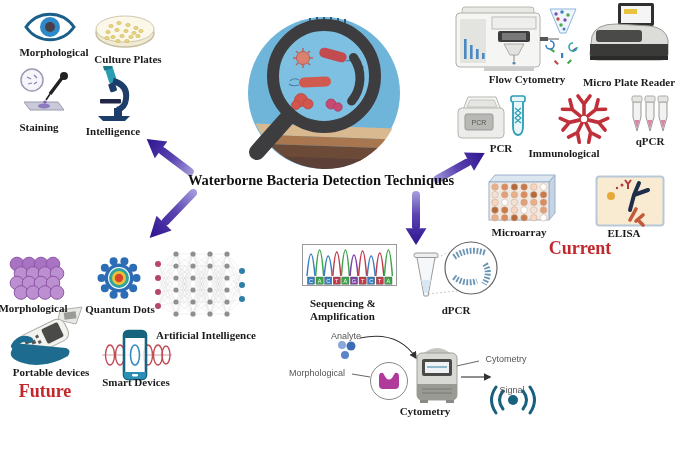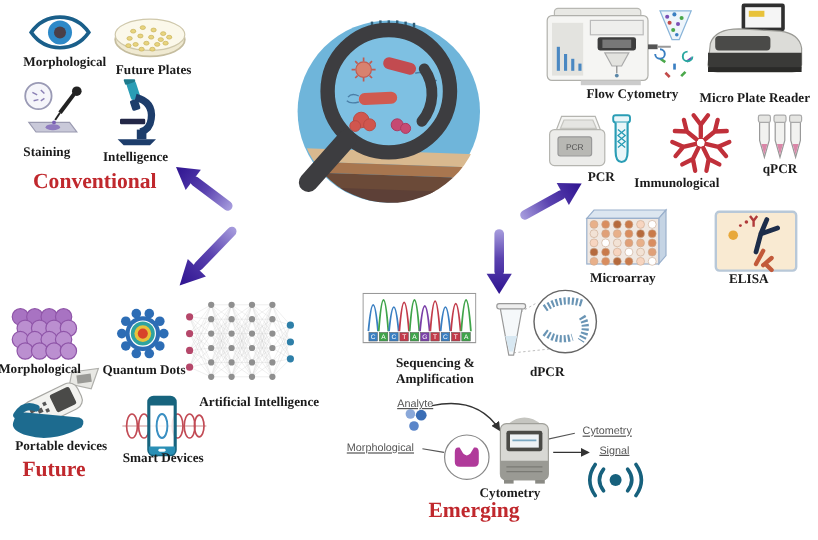--- a/index.html
+++ b/index.html
@@ -2,25 +2,25 @@
 <html><head>
 <meta charset="utf-8">
 <style>
   html,body{margin:0;padding:0;background:#fff;}
   #canvas{position:relative;width:682px;height:450px;background:#fff;overflow:hidden;
           font-family:"Liberation Serif",serif;}
   .ic{position:absolute;z-index:2;}
   .lbl{position:absolute;z-index:3;transform:translateX(-50%);
        font:600 11px "Liberation Serif",serif;color:#1b1b1b;white-space:nowrap;}
   .lbl-left{position:absolute;z-index:3;font:600 11px "Liberation Serif",serif;
-       color:#1b1b1b;white-space:nowrap;line-height:13px;margin-left:20px;}
+       color:#1b1b1b;white-space:nowrap;line-height:13px;}
   .cat{position:absolute;z-index:3;transform:translateX(-50%);
        font:700 18px "Liberation Serif",serif;color:#c0282d;white-space:nowrap;}
   .tiny{position:absolute;z-index:3;transform:translateX(-50%);
-       font:9px "Liberation Sans",sans-serif;color:#555;white-space:nowrap;text-decoration:underline;}
+       font:9px "Liberation Sans",sans-serif;color:#555;white-space:nowrap;}
   .title{position:absolute;z-index:3;transform:translateX(-50%);
        font:600 14.5px "Liberation Serif",serif;color:#111;white-space:nowrap;}
   #overlay{position:absolute;left:0;top:0;z-index:1;pointer-events:none;}
 </style>
 </head>
 <body>
 
 <div id="canvas">
 
   <svg id="overlay" width="682" height="450" viewBox="0 0 682 450">
@@ -90,20 +90,21 @@
       <circle cx="58" cy="92" r="6.5" fill="#d0564e" stroke="#b84a44" stroke-width="0.8"></circle>
       <circle cx="65" cy="96" r="5" fill="#d0564e" stroke="#b84a44" stroke-width="0.8"></circle>
       <circle cx="53" cy="97" r="4.5" fill="#d0564e" stroke="#b84a44" stroke-width="0.8"></circle>
       <circle cx="88" cy="96" r="5" fill="#c64a72" stroke="#a83a60" stroke-width="0.8"></circle>
       <circle cx="95" cy="99" r="4.2" fill="#c64a72" stroke="#a83a60" stroke-width="0.8"></circle>
     </g>
     <path d="M110.5,49.4 A36,36 0 0 1 108.6,93.1" stroke="#3d3d40" stroke-width="9" fill="none" stroke-linecap="round"></path>
     <circle cx="81" cy="68" r="51" fill="none" stroke="#3d3d40" stroke-width="12"></circle>
     <line x1="46" y1="108" x2="14" y2="144" stroke="#3d3d40" stroke-width="16" stroke-linecap="round"></line>
   </svg>
+  <div class="title" style="left:321px;top:172px">Waterborne Bacteria Detection Techniques</div>
 
   <svg class="ic" style="left:23px;top:7px" width="54" height="40" viewBox="0 0 54 40">
     <path d="M3,20 C15,3 39,3 51,20 C39,37 15,37 3,20 Z" fill="#fff" stroke="#1a5f8a" stroke-width="3"></path>
     <circle cx="27" cy="20" r="10" fill="#2d89c8"></circle>
       <circle cx="27" cy="20" r="5" fill="#4a3f48"></circle>
   </svg>
   <div class="lbl" style="left:54px;top:46px">Morphological</div>
 
   <svg class="ic" style="left:93px;top:10px" width="64" height="42" viewBox="0 0 64 42">
     <ellipse cx="32" cy="23" rx="29" ry="14" fill="#f0ead2" stroke="#c5bd9f" stroke-width="1.5"></ellipse>
@@ -120,21 +121,21 @@
         <ellipse cx="48" cy="21" rx="2.2" ry="1.6" fill="#e8d47e" stroke="#c9b35a" stroke-width="0.6"></ellipse>
         <ellipse cx="20" cy="27" rx="2.2" ry="1.6" fill="#e8d47e" stroke="#c9b35a" stroke-width="0.6"></ellipse>
         <ellipse cx="29" cy="26" rx="2.2" ry="1.6" fill="#e8d47e" stroke="#c9b35a" stroke-width="0.6"></ellipse>
         <ellipse cx="38" cy="27" rx="2.2" ry="1.6" fill="#e8d47e" stroke="#c9b35a" stroke-width="0.6"></ellipse>
         <ellipse cx="45" cy="26" rx="2.2" ry="1.6" fill="#e8d47e" stroke="#c9b35a" stroke-width="0.6"></ellipse>
         <ellipse cx="25" cy="31" rx="2.2" ry="1.6" fill="#e8d47e" stroke="#c9b35a" stroke-width="0.6"></ellipse>
         <ellipse cx="34" cy="31" rx="2.2" ry="1.6" fill="#e8d47e" stroke="#c9b35a" stroke-width="0.6"></ellipse>
         <ellipse cx="14" cy="28" rx="2.2" ry="1.6" fill="#e8d47e" stroke="#c9b35a" stroke-width="0.6"></ellipse>
       </g>
   </svg>
-  <div class="lbl" style="left:128px;top:53px">Future Plates</div>
+  <div class="lbl" style="left:128px;top:53px">Culture Plates</div>
 
   <svg class="ic" style="left:17px;top:66px" width="62" height="52" viewBox="0 0 62 52">
     <circle cx="15" cy="14" r="11" fill="#f5f5fa" stroke="#9a9ab5" stroke-width="1.5"></circle>
     <g stroke="#8a7fb5" stroke-width="1.2">
         <line x1="10" y1="11" x2="14" y2="13"></line>
         <line x1="17" y1="9" x2="20" y2="12"></line>
         <line x1="11" y1="18" x2="15" y2="17"></line>
         <line x1="17" y1="18" x2="20" y2="16"></line>
       </g>
     <polygon points="7,36 41,36 47,44 13,44" fill="#c9c9d9" stroke="#9a9ab0"></polygon>
@@ -150,21 +151,20 @@
     <rect x="15" y="2" width="8" height="15" rx="2" fill="#2a9db5" transform="rotate(-18 19 9)"></rect>
     <rect x="14" y="-2" width="9" height="5" rx="1" fill="#1d7a8c" transform="rotate(-18 19 9)"></rect>
     <path d="M21,15 Q36,19 34,33 Q33,42 25,44" stroke="#1d3d6b" stroke-width="6" fill="none"></path>
     <rect x="17" y="17" width="7" height="9" rx="1.5" fill="#1d3d6b" transform="rotate(-18 20 21)"></rect>
     <rect x="8" y="33" width="21" height="4.5" rx="1" fill="#232747"></rect>
     <rect x="22" y="42" width="8" height="8" fill="#1d3d6b"></rect>
     <path d="M6,50 L38,50 L33,55 L11,55 Z" fill="#1d3d6b"></path>
   </svg>
   <div class="lbl" style="left:113px;top:125px">Intelligence</div>
 
-  <div class="cat" style="left:79px;top:141px">Conventional</div>
 
   <svg class="ic" style="left:454px;top:5px" width="128" height="70" viewBox="0 0 128 70">
     <rect x="8" y="2" width="72" height="9" rx="3" fill="#e8e8e4" stroke="#b8b8b3"></rect>
     <rect x="2" y="8" width="84" height="54" rx="4" fill="#f5f5f3" stroke="#b0b0ab"></rect>
     <rect x="6" y="14" width="26" height="44" fill="#e3e3df"></rect>
     <g fill="#4a88c2">
         <rect x="10" y="34" width="2.6" height="20"></rect>
         <rect x="16" y="40" width="2.6" height="14"></rect>
         <rect x="22" y="44" width="2.6" height="10"></rect>
         <rect x="28" y="48" width="2.6" height="6"></rect>
@@ -299,20 +299,21 @@
     <circle cx="16" cy="21" r="4" fill="#e8a83a"></circle>
     <circle cx="27" cy="10" r="1.5" fill="#b03a3a"></circle>
       <circle cx="22" cy="13" r="1.2" fill="#b03a3a"></circle>
     <path d="M33,9 l-3,-4 M33,9 l3,-4 M33,9 l0,5" stroke="#b03a3a" stroke-width="2" fill="none"></path>
     <path d="M44,8 L39,20 M53,15 L39,20 M39,20 L35,35" stroke="#1d2d4a" stroke-width="4" fill="none" stroke-linecap="round"></path>
     <path d="M41,34 L35,45 M48,40 L41,46" stroke="#c25a3a" stroke-width="3.6" fill="none" stroke-linecap="round"></path>
     <path d="M44,46 L48,50" stroke="#c25a3a" stroke-width="3.6" stroke-linecap="round"></path>
   </svg>
   <div class="lbl" style="left:624px;top:227px">ELISA</div>
 
+  <div class="cat" style="left:580px;top:238px">Current</div>
 
   <svg class="ic" style="left:6px;top:254px" width="60" height="50" viewBox="0 0 60 50">
     <g id="nc-dots">
         <circle cx="11" cy="10" r="6.8" fill="#a873c2" stroke="#8f55a8" stroke-width="1"></circle>
         <circle cx="23" cy="10" r="6.8" fill="#a873c2" stroke="#8f55a8" stroke-width="1"></circle>
         <circle cx="35" cy="10" r="6.8" fill="#a873c2" stroke="#8f55a8" stroke-width="1"></circle>
         <circle cx="47" cy="10" r="6.8" fill="#a873c2" stroke="#8f55a8" stroke-width="1"></circle>
         <circle cx="15" cy="19.5" r="6.8" fill="#bb8fd0" stroke="#8f55a8" stroke-width="1"></circle>
         <circle cx="27" cy="19.5" r="6.8" fill="#bb8fd0" stroke="#8f55a8" stroke-width="1"></circle>
         <circle cx="39" cy="19.5" r="6.8" fill="#bb8fd0" stroke="#8f55a8" stroke-width="1"></circle>
@@ -528,21 +529,21 @@
         <circle cx="74" cy="18" r="2.6" fill="#8f8f8f"></circle>
         <circle cx="74" cy="30" r="2.6" fill="#8f8f8f"></circle>
         <circle cx="74" cy="42" r="2.6" fill="#8f8f8f"></circle>
         <circle cx="74" cy="54" r="2.6" fill="#8f8f8f"></circle>
         <circle cx="74" cy="66" r="2.6" fill="#8f8f8f"></circle>
         <circle cx="89" cy="23" r="3" fill="#2e7fa8"></circle>
         <circle cx="89" cy="37" r="3" fill="#2e7fa8"></circle>
         <circle cx="89" cy="51" r="3" fill="#2e7fa8"></circle>
       </g>
   </svg>
-  <div class="lbl" style="left:216px;top:329px">Artificial Intelligence</div>
+  <div class="lbl" style="left:206px;top:329px">Artificial Intelligence</div>
 
   <svg class="ic" style="left:8px;top:306px" width="86" height="62" viewBox="0 0 86 62">
     <polygon points="52,4 74,1 68,18 50,14" fill="#e8e8e4" stroke="#b0b0ac"></polygon>
     <rect x="56" y="6" width="12" height="7" fill="#9a9a96" transform="rotate(-8 62 9)"></rect>
     <g transform="rotate(-26 36 30)">
       <rect x="10" y="20" width="50" height="23" rx="8" fill="#f2f2ef" stroke="#a8a8a4"></rect>
       <rect x="36" y="23" width="18" height="16" rx="2" fill="#4a4a48"></rect>
       <g fill="#555">
           <rect x="16" y="26" width="4" height="4"></rect>
           <rect x="16" y="33" width="4" height="4"></rect>
@@ -649,28 +650,27 @@
     <rect x="10" y="15" width="30" height="17" rx="2" fill="#4a4a46"></rect>
     <rect x="13" y="18" width="24" height="11" fill="#eef2f5"></rect>
     <line x1="15" y1="23" x2="35" y2="23" stroke="#7aa8c2" stroke-width="1.6"></line>
     <path d="M5,40 L45,40 L45,51 Q45,56 40,56 L10,56 Q5,56 5,51 Z" fill="#9a9a94"></path>
     <line x1="10" y1="45" x2="40" y2="45" stroke="#7a7a74"></line>
       <line x1="10" y1="49" x2="40" y2="49" stroke="#7a7a74"></line>
     <rect x="8" y="56" width="8" height="3" fill="#8a8a84"></rect>
       <rect x="34" y="56" width="8" height="3" fill="#8a8a84"></rect>
   </svg>
   <div class="tiny" style="left:506px;top:354px">Cytometry</div>
-  <div class="tiny" style="left:512px;top:370px">Signal</div>
+  <div class="tiny" style="left:512px;top:385px">Signal</div>
 
   <svg class="ic" style="left:486px;top:380px" width="54" height="36" viewBox="0 0 54 36">
     <g stroke="#17617d" stroke-width="3" fill="none" stroke-linecap="round">
       <path d="M17,11 Q10,20 17,29"></path>
         <path d="M10,7 Q1,20 10,33"></path>
       <path d="M37,11 Q44,20 37,29"></path>
         <path d="M44,7 Q53,20 44,33"></path>
     </g>
     <circle cx="27" cy="20" r="5" fill="#17617d"></circle>
   </svg>
   <div class="lbl" style="left:425px;top:405px">Cytometry</div>
 
-  <div class="cat" style="left:395px;top:415px">Emerging</div>
 
 </div>
 
 </body></html>

